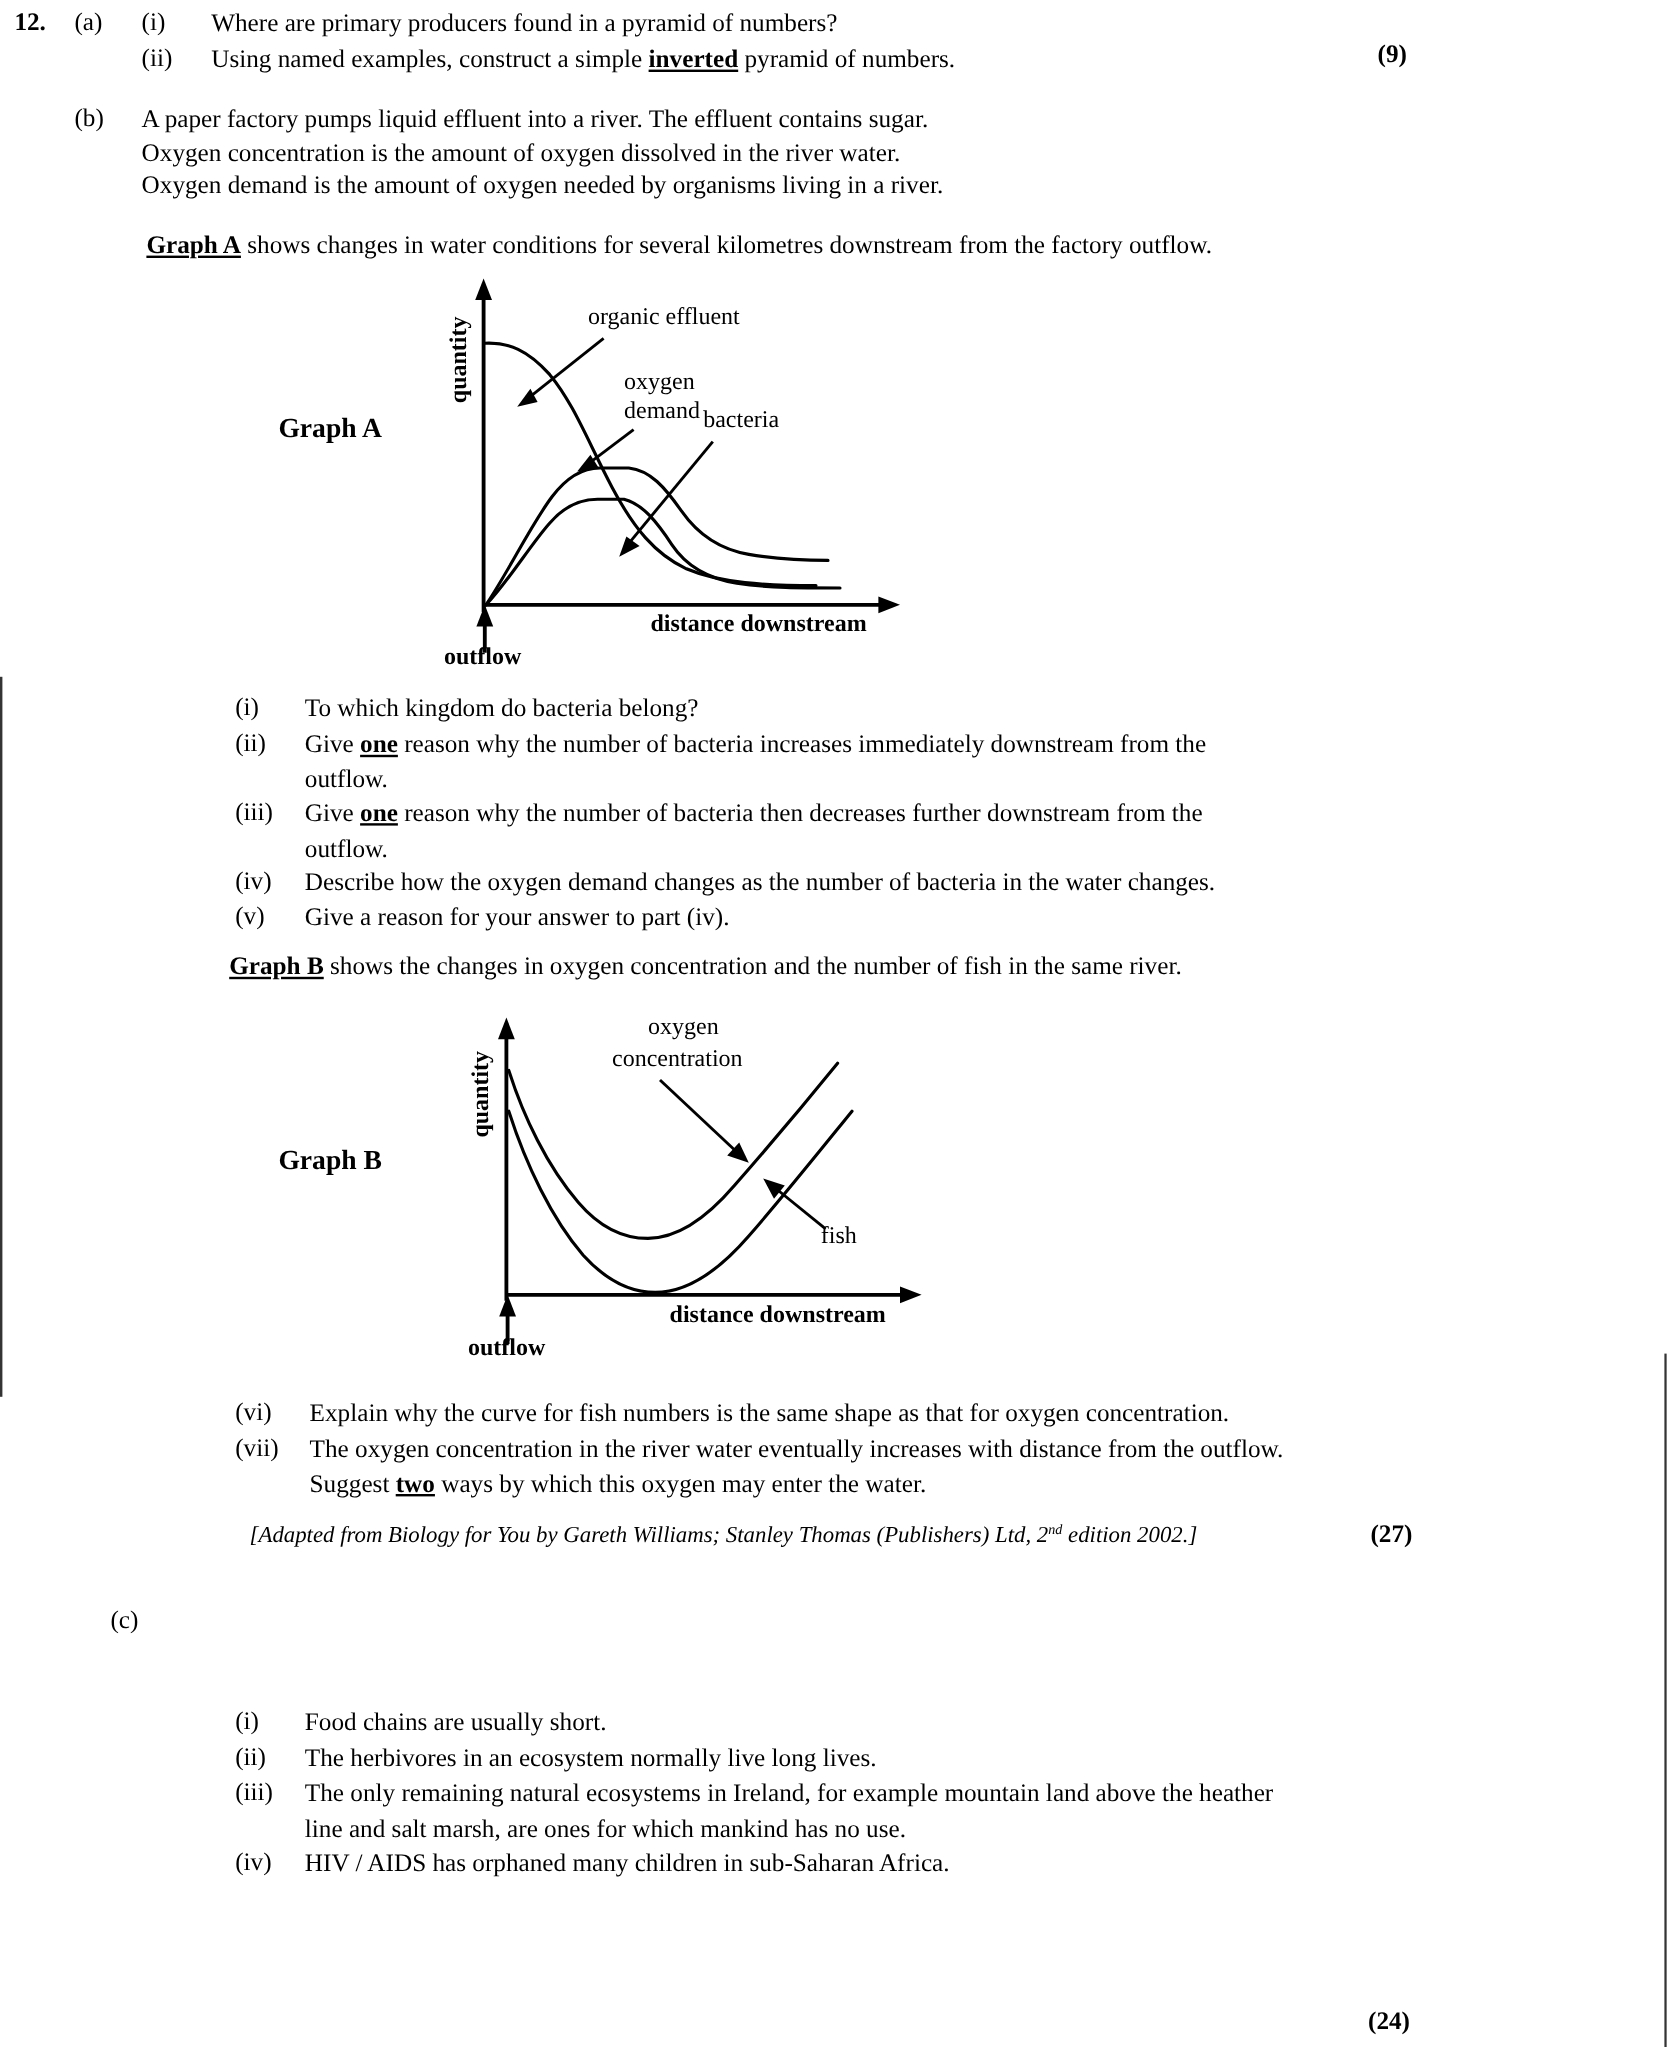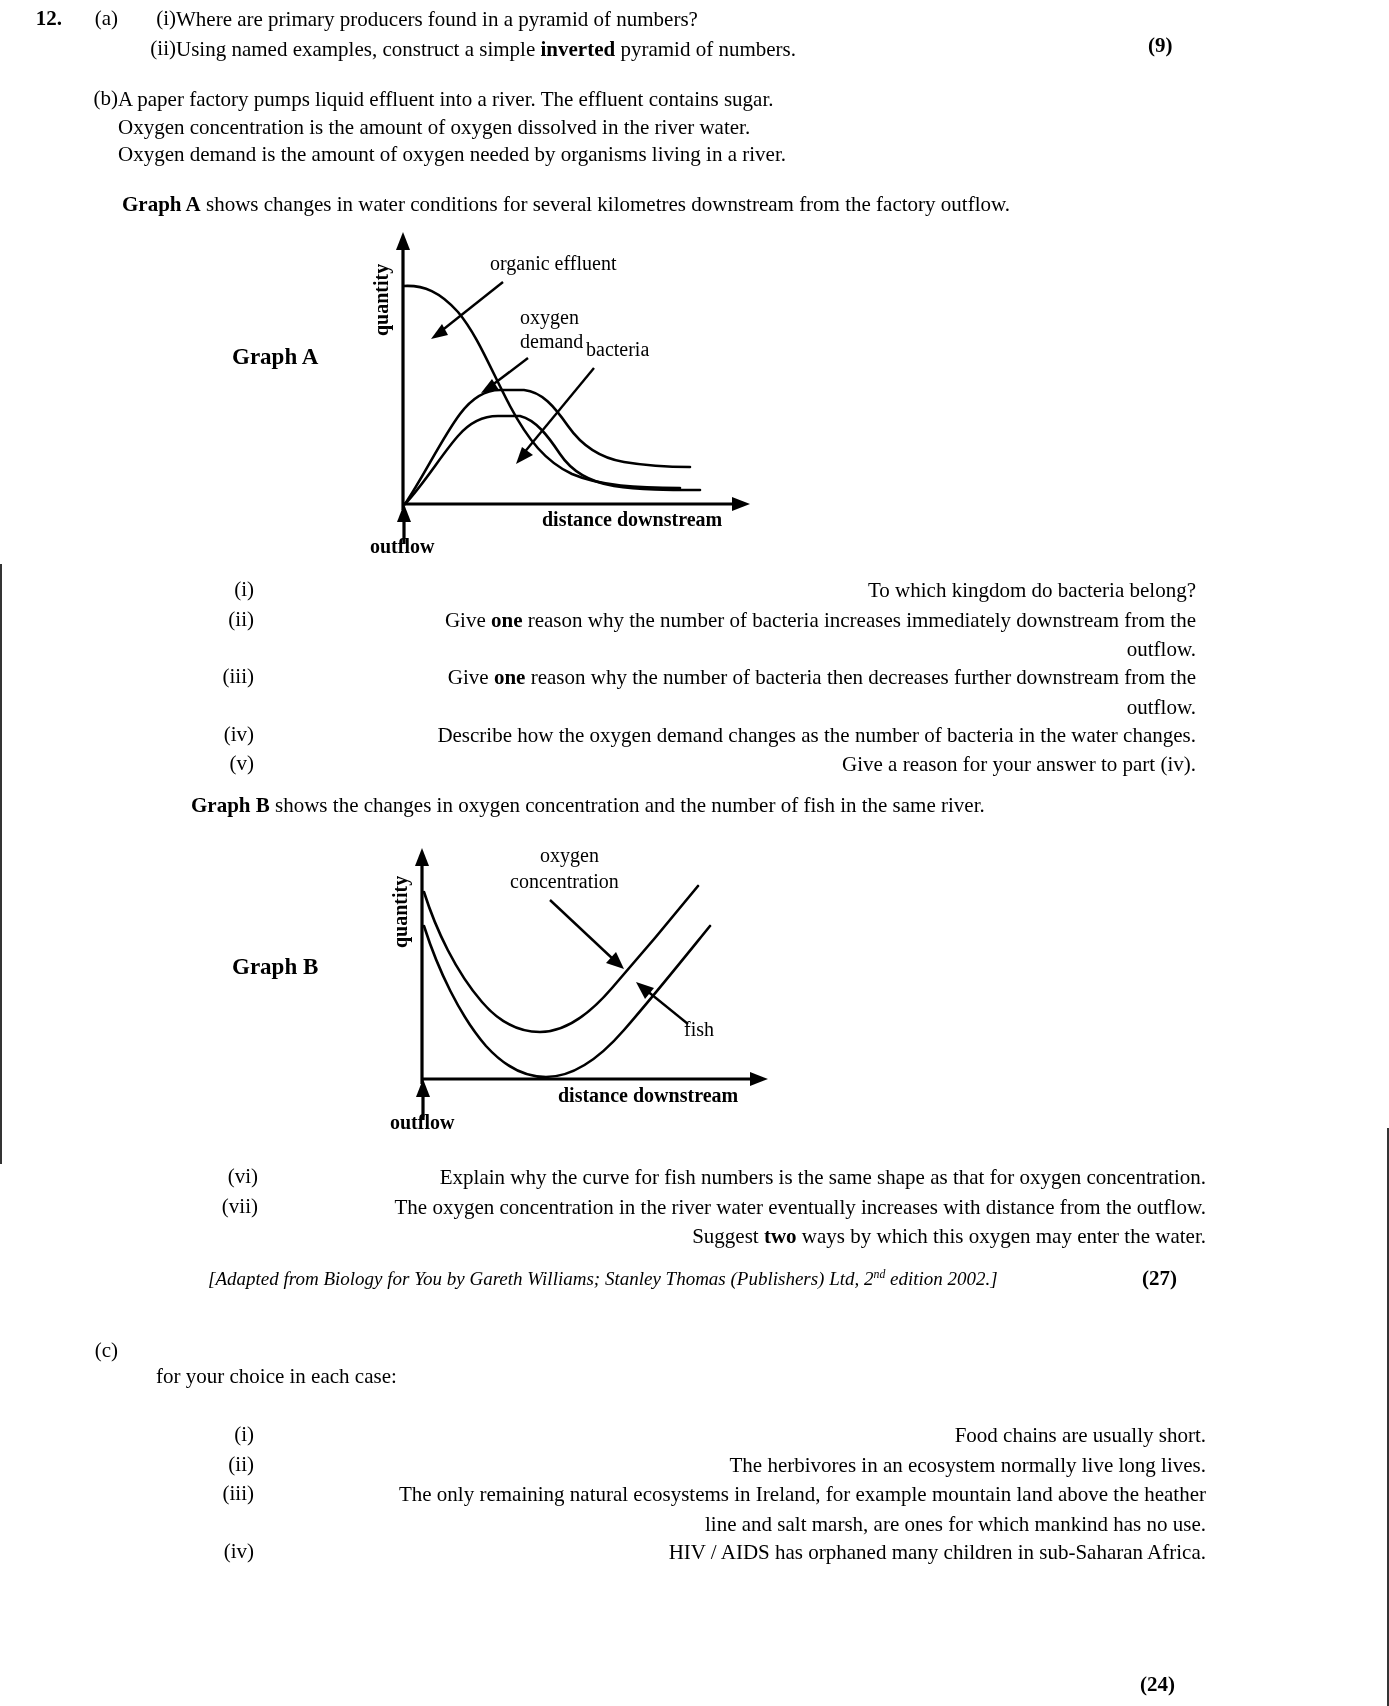--- a/index.html
+++ b/index.html
@@ -7,40 +7,40 @@
   body {
     width: 1389px;
     height: 1706px;
     background: #ffffff;
     font-family: "Liberation Serif", "DejaVu Serif", serif;
     color: #000000;
     position: relative;
     overflow: hidden;
   }
 
-  .page { position: relative; width: 1389px; height: 1478px; padding: 0; text-align: right; }
+  .page { position: relative; width: 1389px; height: 1478px; padding: 0; }
 
   
   .scan-edge-left {
     position: absolute; left: 0; top: 564px; width: 2px; height: 600px;
     background: #111; opacity: .85;
   }
   .scan-edge-right {
     position: absolute; right: 0; top: 1128px; width: 2px; height: 578px;
     background: #111; opacity: .85;
   }
 
   
   .row { display: flex; align-items: flex-start; }
   .qnum { width: 62px; flex: 0 0 62px; font-weight: bold; font-size: 21px; padding-left: 12px; }
   .alpha { width: 56px; flex: 0 0 56px; font-size: 21px; }
   .roman { width: 58px; flex: 0 0 58px; font-size: 21px; }
   .romanw { width: 62px; flex: 0 0 62px; font-size: 21px; }
   .txt { font-size: 21px; line-height: 1.32; }
-  b { font-weight: bold; }
+  b { font-weight: bold; text-decoration: underline; }
 
   .marks { position: absolute; font-weight: bold; font-size: 21px; }
 
   
   .block-a { position: absolute; left: 0; top: 6px; width: 1389px; }
   .block-b { position: absolute; left: 0; top: 86px; width: 1389px; }
   .lead-a  { position: absolute; left: 122px; top: 192px; font-size: 21px; }
   .qlist-1 { position: absolute; left: 196px; top: 577px; width: 1000px; }
   .lead-b  { position: absolute; left: 180px; top: 793px; font-size: 21px; margin-left: 11px; }
   .qlist-2 { position: absolute; left: 196px; top: 1164px; width: 1010px; }
@@ -248,25 +248,20 @@
   </div>
 
   <div class="citation"><span>[Adapted from Biology for You by Gareth Williams; Stanley Thomas (Publishers) Ltd, 2</span><sup>nd</sup><span> edition 2002.]</span></div>
   <div class="marks" style="left:1142px; top:1266px;">(27)</div>
 
   <div class="block-c">
     <div class="row">
       <div class="qnum" style="padding-left:0;"></div>
       <div class="alpha" style="padding-left:30px;">(c)</div>
     </div>
-    <div class="row">
-      <div class="qnum" style="padding-left:0;"></div>
-      <div class="alpha"></div>
-      <div class="txt" style="padding-left:38px;">for your choice in each case:</div>
-    </div>
   </div>
 
   <div class="qlist-3">
     <div class="qrow">
       <div class="roman">(i)</div>
       <div class="txt">Food chains are usually short.</div>
     </div>
     <div class="qrow">
       <div class="roman">(ii)</div>
       <div class="txt">The herbivores in an ecosystem normally live long lives.</div>

